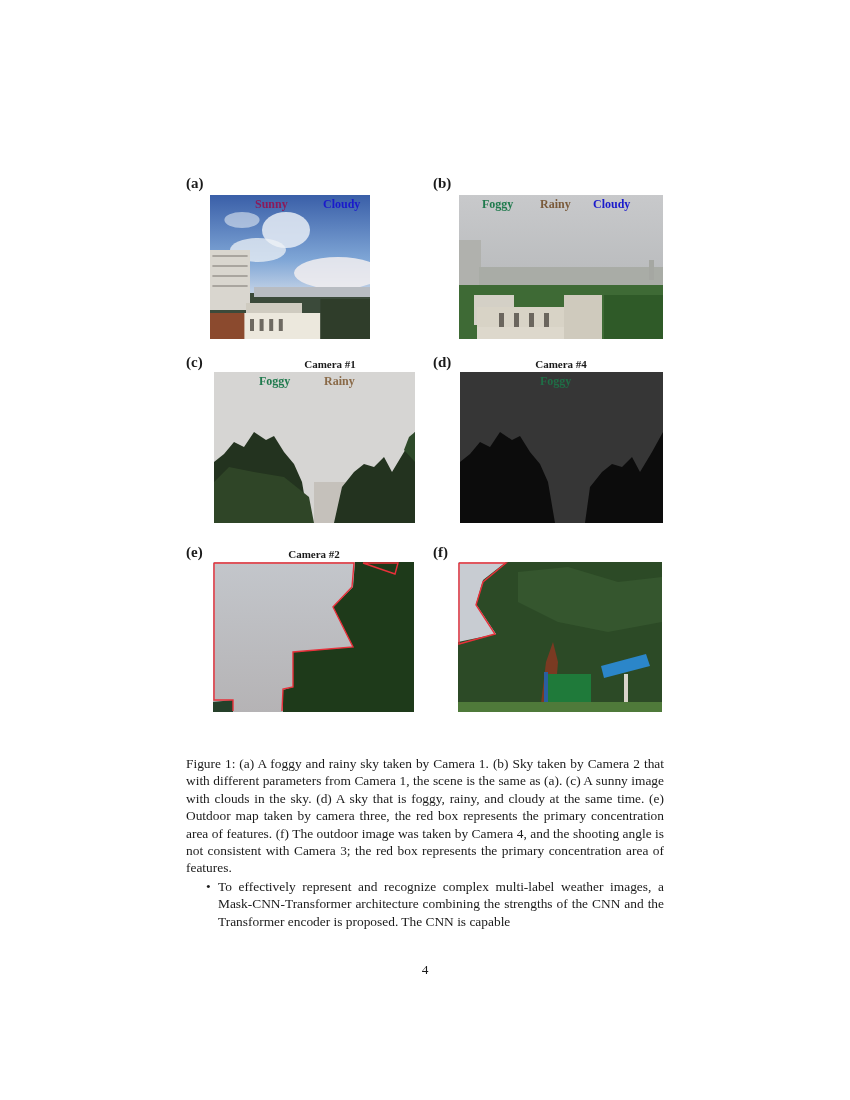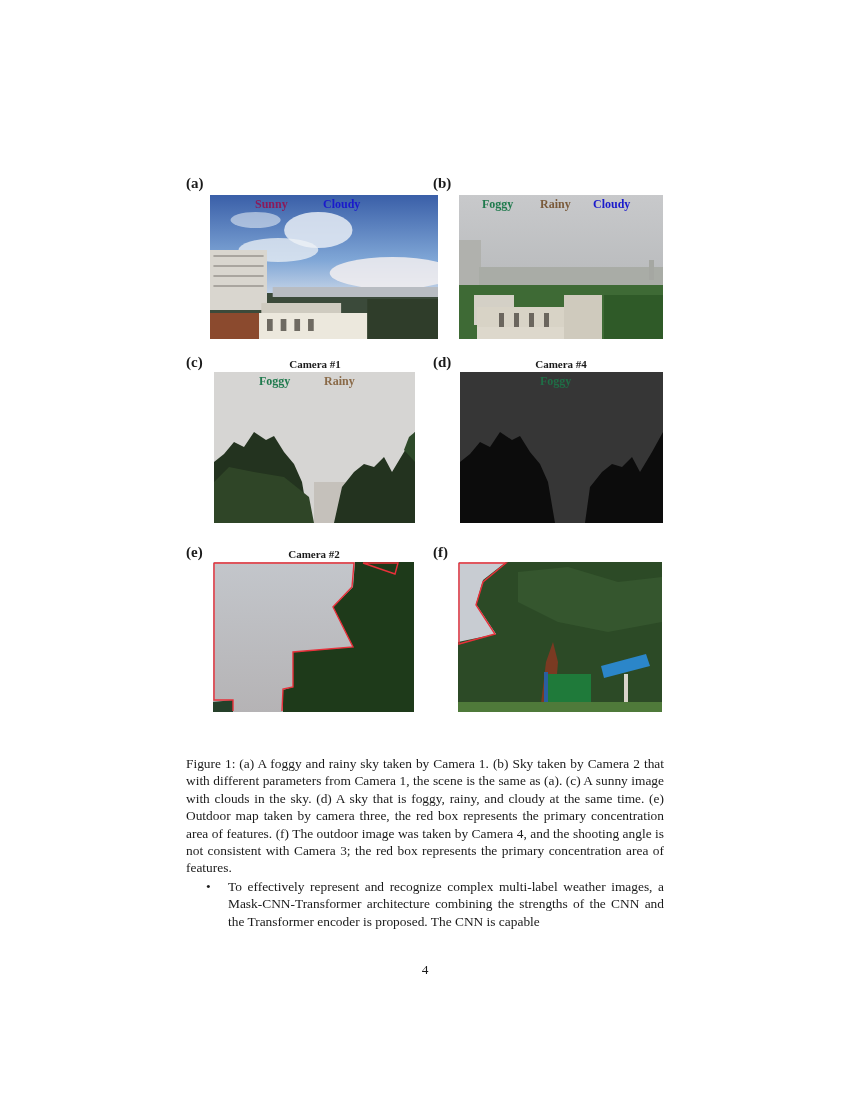--- a/index.html
+++ b/index.html
@@ -6,28 +6,28 @@
   body { width: 850px; height: 1100px; position: relative; overflow: hidden;
          font-family: "Liberation Serif", "DejaVu Serif", serif; color: #1a1a1a; }
   .panel-label { position: absolute; font-weight: bold; font-size: 15px; font-family: "Liberation Serif", serif; }
   .cam-title { position: absolute; font-weight: bold; font-size: 11px; font-family: "Liberation Serif", serif; text-align: center; width: 202px; }
   .photo { position: absolute; overflow: hidden; }
   .photo svg { display: block; width: 100%; height: 100%; }
   .wlabel { position: absolute; top: 2px; font-weight: bold; font-size: 12px; font-family: "Liberation Serif", serif; }
   .caption { position: absolute; left: 186px; top: 755px; width: 478px; font-size: 13.4px; line-height: 17.4px; text-align: justify; text-align-last: left; }
   .bullet { position: absolute; left: 186px; top: 878px; width: 478px; font-size: 13.4px; line-height: 17.4px; }
   .bullet-dot { position: absolute; left: 20px; top: 0; }
-  .bullet-text { margin-left: 42px; text-align: justify; }
+  .bullet-text { margin-left: 32px; text-align: justify; }
   .page-number { position: absolute; left: 0; width: 850px; top: 962px; text-align: center; font-size: 13.4px; }
 </style>
 </head>
 <body>
 
 <div class="panel-label" style="left:186px;top:175px;">(a)</div>
-<div class="photo" style="left:210px;top:195px;width:228px;height:144px;text-decoration:underline;">
+<div class="photo" style="left:210px;top:195px;width:160px;height:144px;text-decoration:underline;">
   <svg viewBox="0 0 200 144" preserveAspectRatio="none">
     <defs>
       <linearGradient id="skyA" x1="0" y1="0" x2="0" y2="1">
         <stop offset="0" stop-color="#3a5fa8"></stop>
           <stop offset="0.45" stop-color="#7fa6d6"></stop>
           <stop offset="0.75" stop-color="#d8e0ec"></stop>
       </linearGradient>
     </defs>
     <rect width="200" height="144" fill="url(#skyA)"></rect>
     <ellipse cx="95" cy="35" rx="30" ry="18" fill="#e6ecf4" opacity="0.85"></ellipse>
@@ -77,21 +77,21 @@
     <rect x="70" y="118" width="5" height="14" fill="#6b665e"></rect>
     <rect x="85" y="118" width="5" height="14" fill="#6b665e"></rect>
     <rect x="145" y="100" width="59" height="44" fill="#2f5a28"></rect>
   </svg>
   <span class="wlabel" style="left:23px;color:#1f7a4d;">Foggy</span>
   <span class="wlabel" style="left:81px;color:#7a5a3a;">Rainy</span>
   <span class="wlabel" style="left:134px;color:#1a1acc;">Cloudy</span>
 </div>
 
 <div class="panel-label" style="left:186px;top:354px;">(c)</div>
-<div class="cam-title" style="left:214px;top:358px;">Camera #1</div>
+<div class="cam-title" style="left:229px;top:358px;">Camera #1</div>
 <div class="photo" style="left:214px;top:372px;width:201px;height:151px;">
   <svg viewBox="0 0 201 151" preserveAspectRatio="none">
     <rect width="201" height="151" fill="#d6d5d3"></rect>
     <rect x="100" y="110" width="40" height="41" fill="#bdb8b0" opacity="0.7"></rect>
     <path d="M0,90 L10,82 L20,70 L30,75 L40,60 L52,68 L60,64 L70,80 L80,92 L88,110 L95,151 L0,151 Z" fill="#23331f"></path>
     <path d="M0,110 L15,95 L40,100 L70,105 L95,125 L100,151 L0,151 Z" fill="#2f4527"></path>
     <path d="M120,151 L128,115 L140,100 L150,92 L160,95 L170,85 L178,100 L190,80 L201,60 L201,151 Z" fill="#23331f"></path>
     <path d="M190,78 L195,65 L201,60 L201,90 Z" fill="#2e4a2a"></path>
   </svg>
   <span class="wlabel" style="left:45px;color:#1f7a4d;">Foggy</span>

